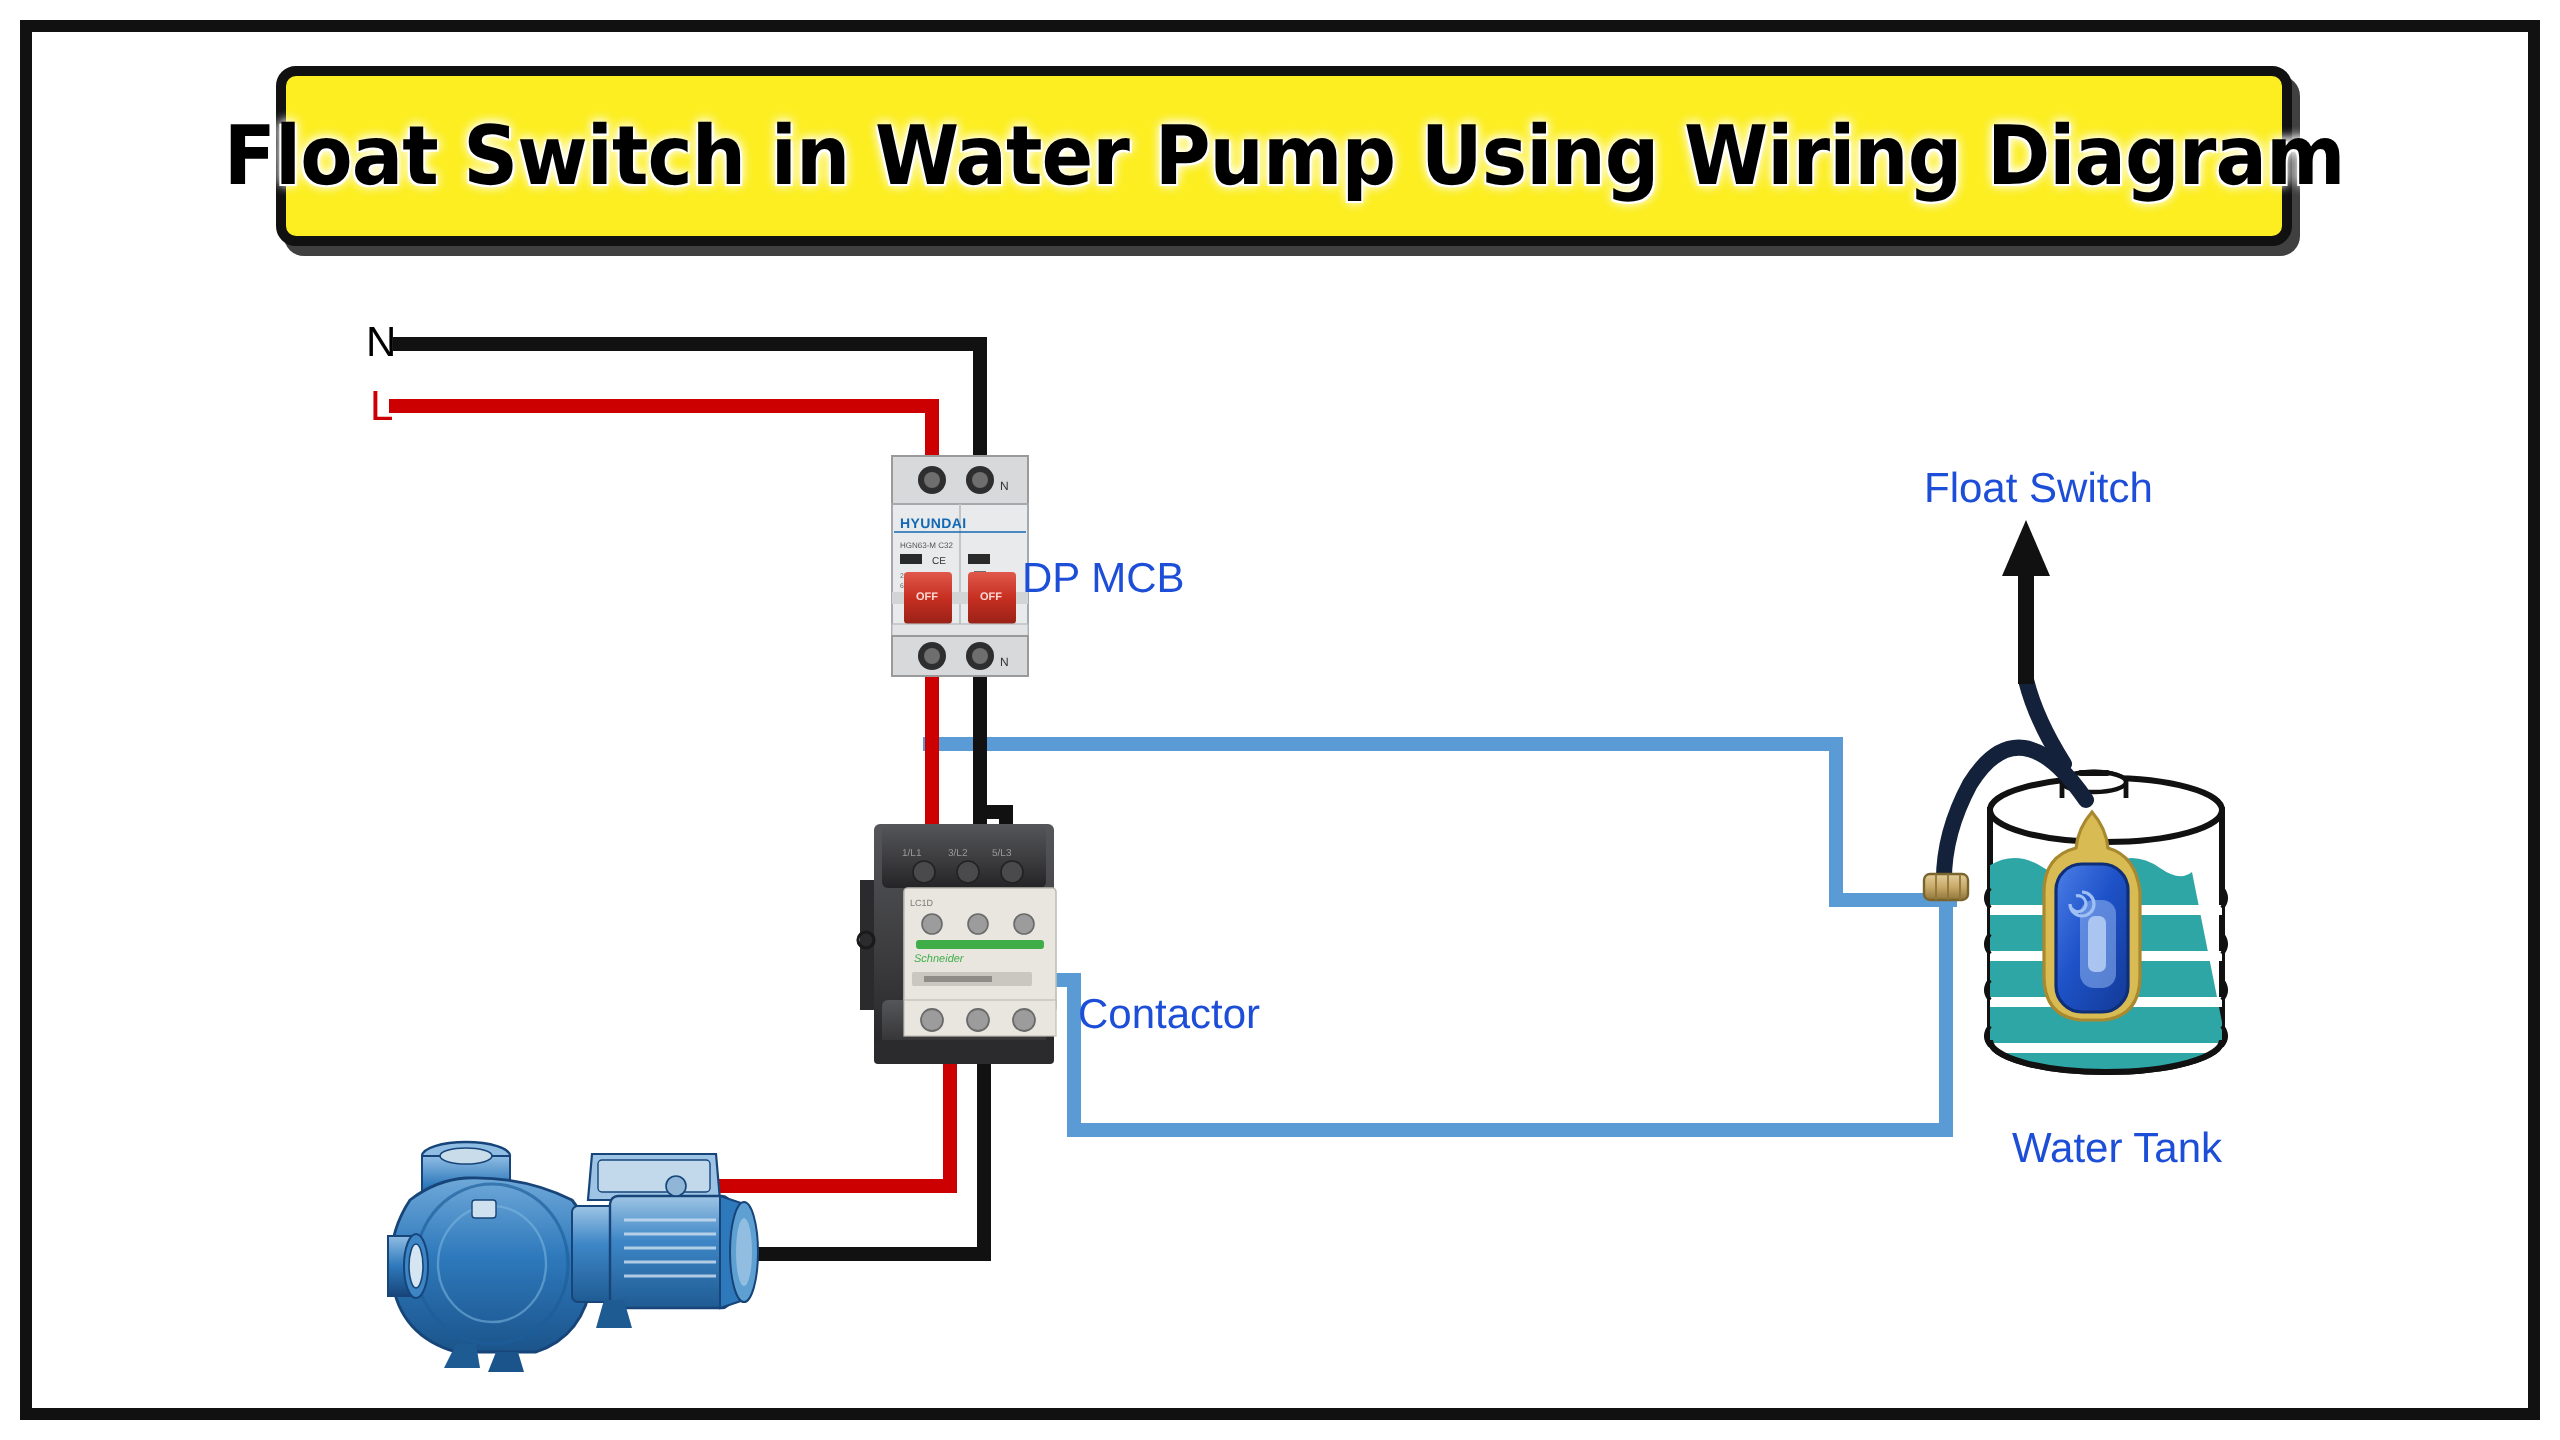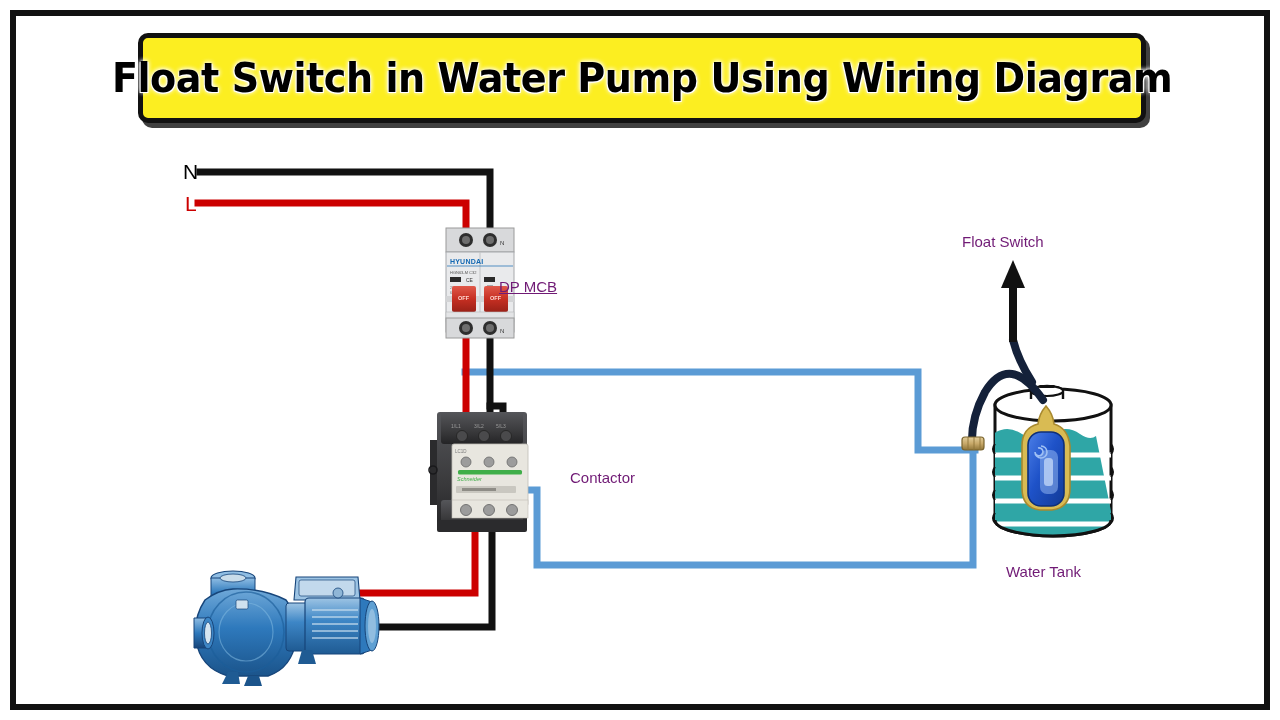--- a/index.html
+++ b/index.html
@@ -43,22 +43,22 @@
     transform:scaleX(0.93);
     white-space:nowrap;
     text-shadow:
        0 0 6px #ffffff, 0 0 6px #ffffff,
        1px 1px 0 #ffffff, -1px 1px 0 #ffffff;
   }
   
   .label {
     position:absolute;
     font-family:"Liberation Sans", sans-serif;
-    font-size:15px;
-    color:#701a75;
+    font-size:21px;
+    color:#1d4ed8;
     white-space:nowrap;
   }
   .term-label {
     position:absolute;
     font-family:"Liberation Sans", sans-serif;
     font-size:21px;
     font-weight:500;
     white-space:nowrap;
   }
   
@@ -340,22 +340,22 @@
 
       <path d="M 1013,342 L 1013,280" stroke="#111111" stroke-width="8" stroke-linecap="butt"></path>
       <path d="M 1013,260 L 1001,288 L 1025,288 Z" fill="#111111"></path>
     </g>
   </svg>
 
   <div class="term-label" style="left:183px; top:160px; color:#000000;">N</div>
 
   <div class="term-label" style="left:185px; top:192px; color:#CC0000;">L</div>
 
-  <div class="label" style="left:499px; top:278px;text-decoration:underline;">DP MCB</div>
-
-  <div class="label" style="left:539px; top:469px;margin-left:31px;">Contactor</div>
+  <div class="label" style="left:511px; top:278px;">DP MCB</div>
+
+  <div class="label" style="left:539px; top:496px;">Contactor</div>
 
 
   <div class="label" style="left:1006px; top:563px;">Water Tank</div>
 
   <div class="label" style="left:962px; top:233px;">Float Switch</div>
 
 </div>
 
 </body></html>

